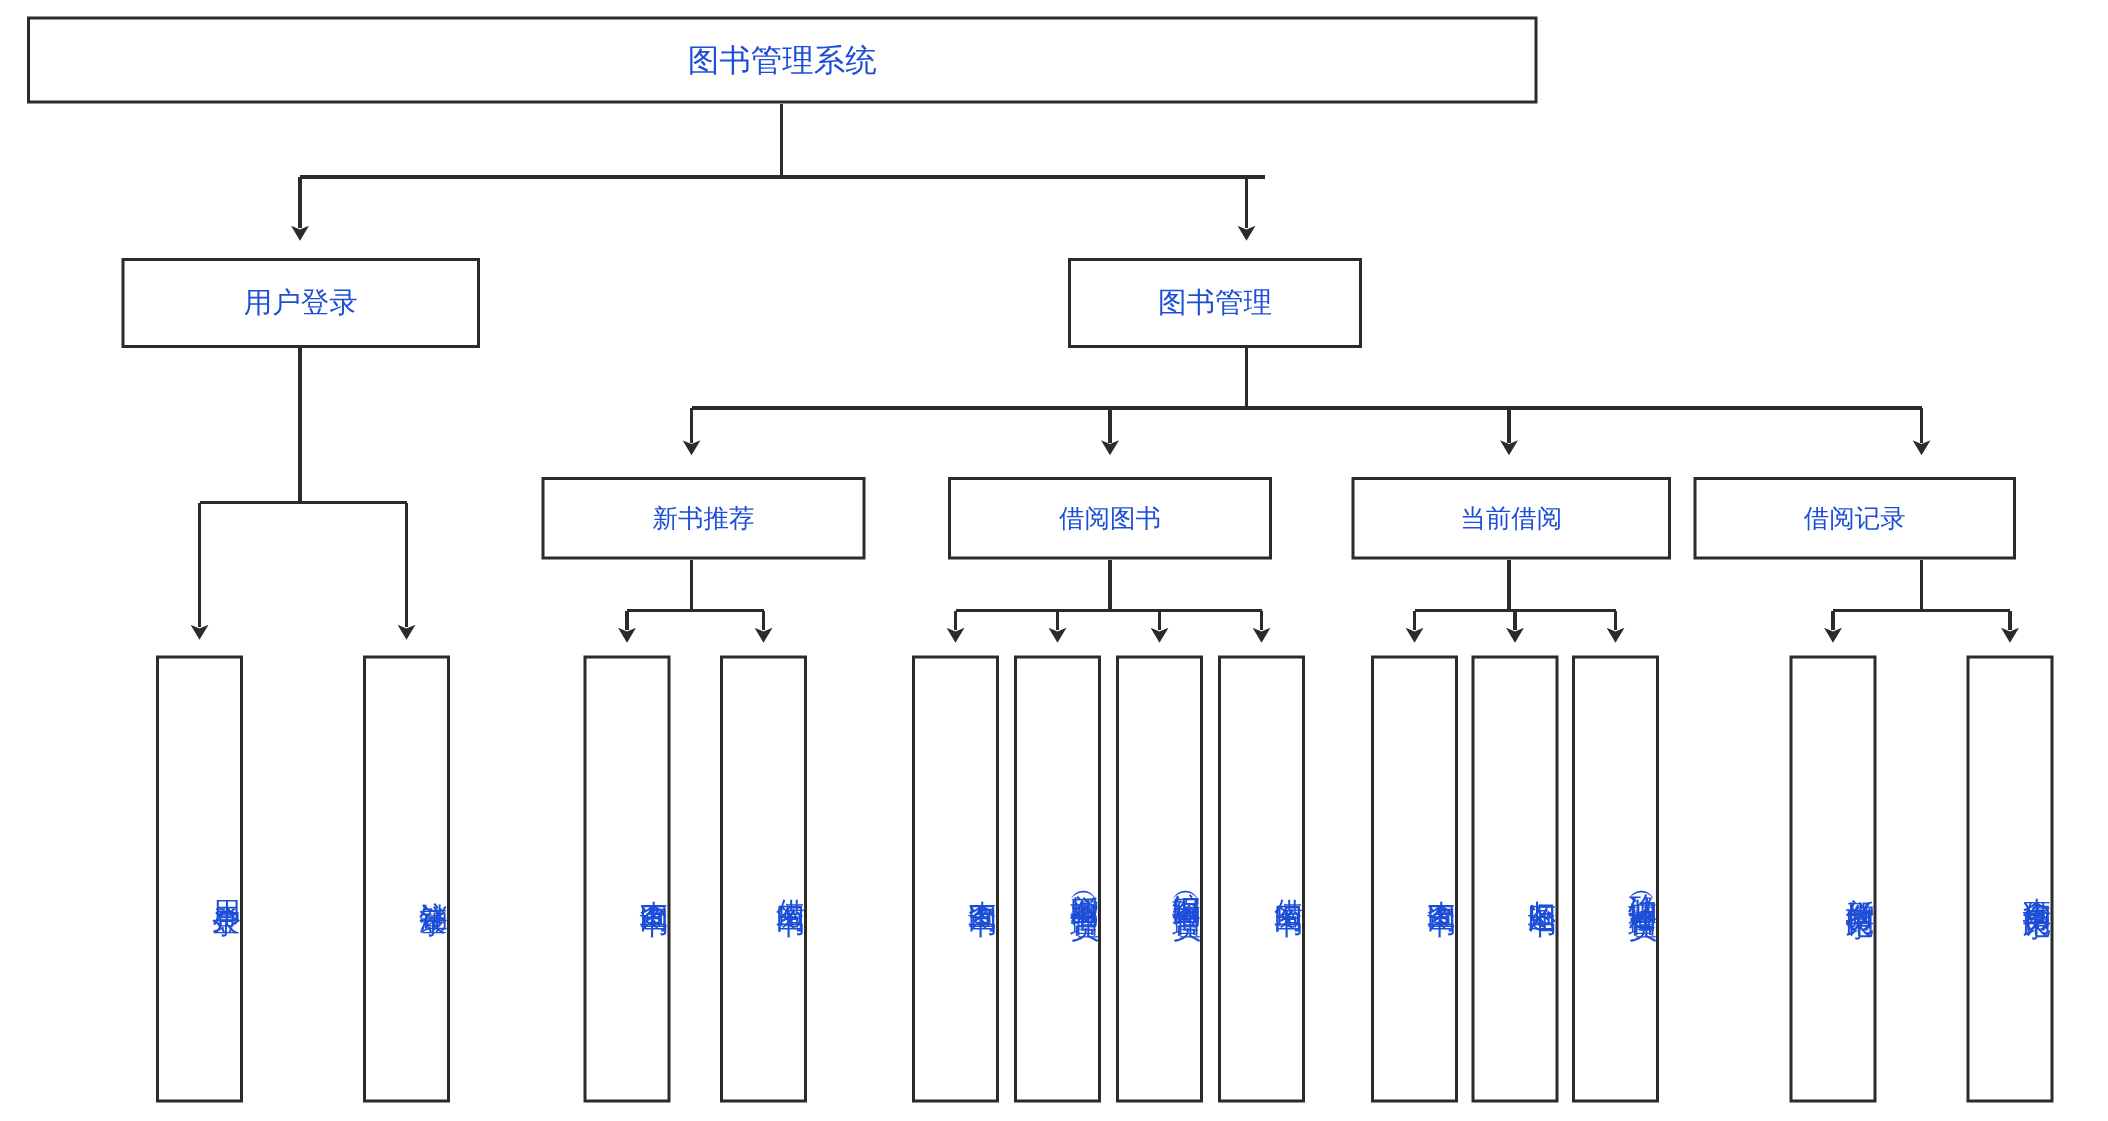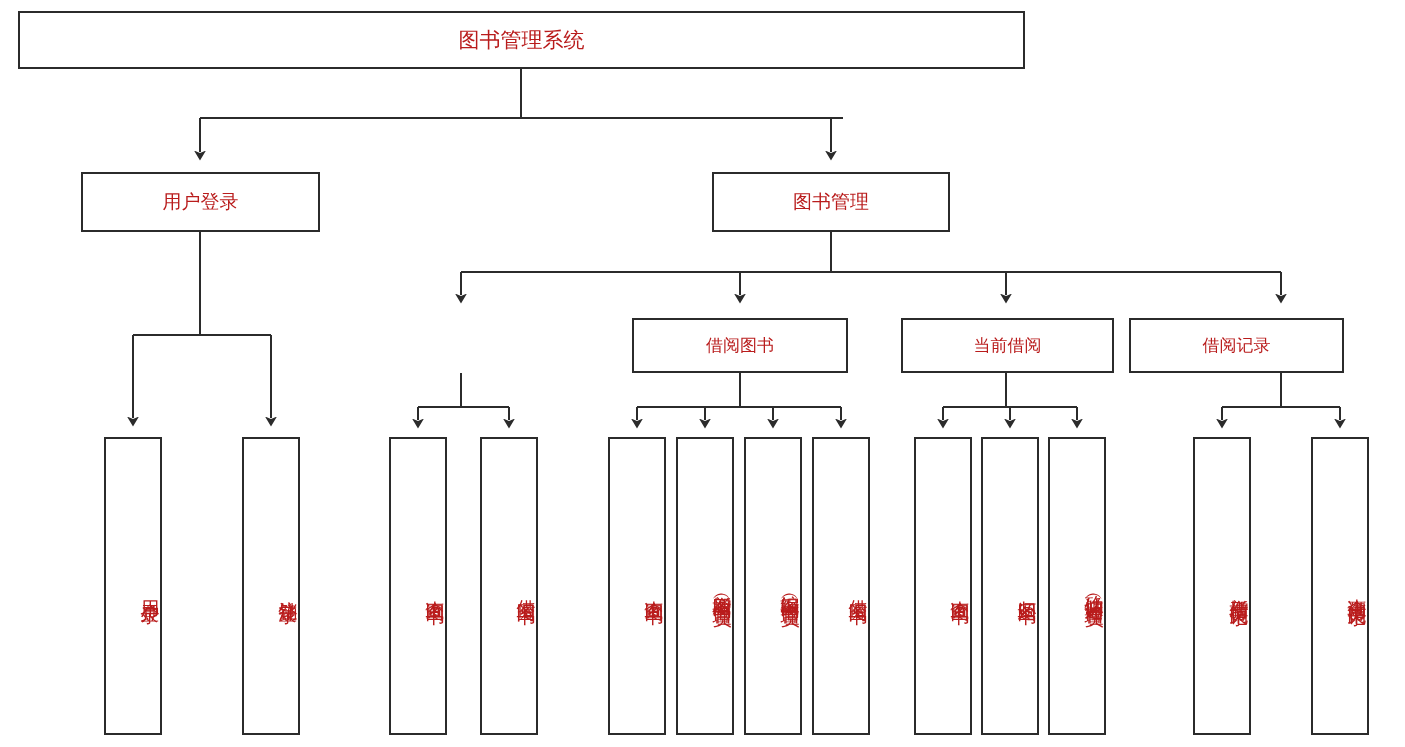--- a/index.html
+++ b/index.html
@@ -11,21 +11,21 @@
   #diagram-root{position:absolute;left:0;top:0;width:1405px;height:747px;}
   svg.layer{position:absolute;left:0;top:0;width:1405px;height:747px;}
   .node{
     position:absolute;
     box-sizing:border-box;
     background:#ffffff;
     border:2px solid #2b2b2b;
     display:flex;
     align-items:center;
     justify-content:center;
-    color:#b91c1c;
+    color:#1d4ed8;
   }
   .node.root{font-size:21px;}
   .node.lvl2{font-size:19px;}
   .node.lvl3{font-size:17px;}
   .node.leaf{
     writing-mode:vertical-rl;
     text-orientation:upright;
     font-size:19px;
     letter-spacing:2px;
     padding-top:6px;
@@ -105,24 +105,27 @@
     </g>
   </svg>
 
   <div class="node root" style="left:18px;top:11px;width:1007px;height:58px;">
     <span class="lbl">图书管理系统</span>
   </div>
 
   <div class="node lvl2" style="left:81px;top:172px;width:239px;height:60px;">
     <span class="lbl">用户登录</span>
   </div>
-  <div class="node lvl2" style="left:712px;top:172px;width:238px;height:60px;">
+  <div class="node lvl2" style="left:712px;top:172px;width:196px;height:60px;">
     <span class="lbl">图书管理</span>
   </div>
 
+  <div class="node lvl3" style="left:361px;top:318px;width:216px;height:55px;">
+    <span class="lbl">新书推荐</span>
+  </div>
   <div class="node lvl3" style="left:632px;top:318px;width:216px;height:55px;">
     <span class="lbl">借阅图书</span>
   </div>
   <div class="node lvl3" style="left:901px;top:318px;width:213px;height:55px;">
     <span class="lbl">当前借阅</span>
   </div>
   <div class="node lvl3" style="left:1129px;top:318px;width:215px;height:55px;">
     <span class="lbl">借阅记录</span>
   </div>
 

